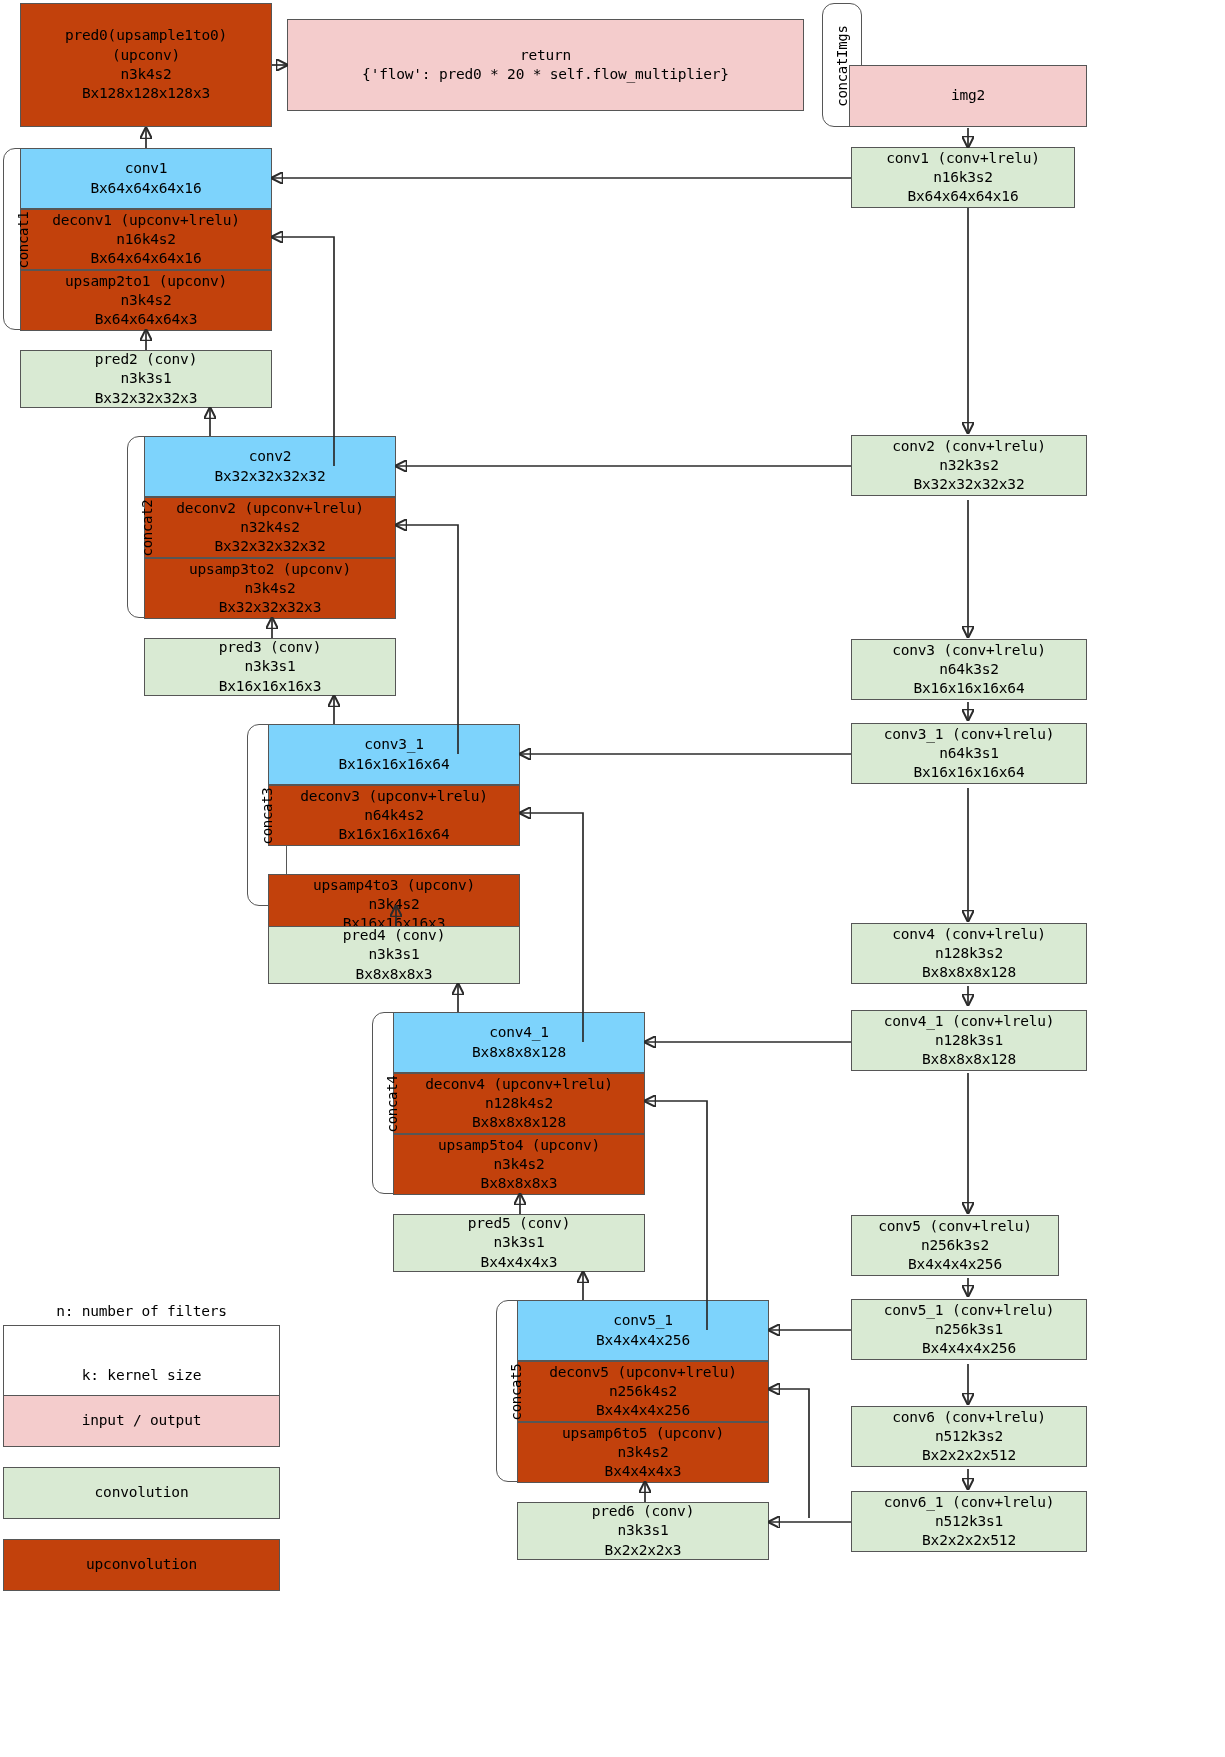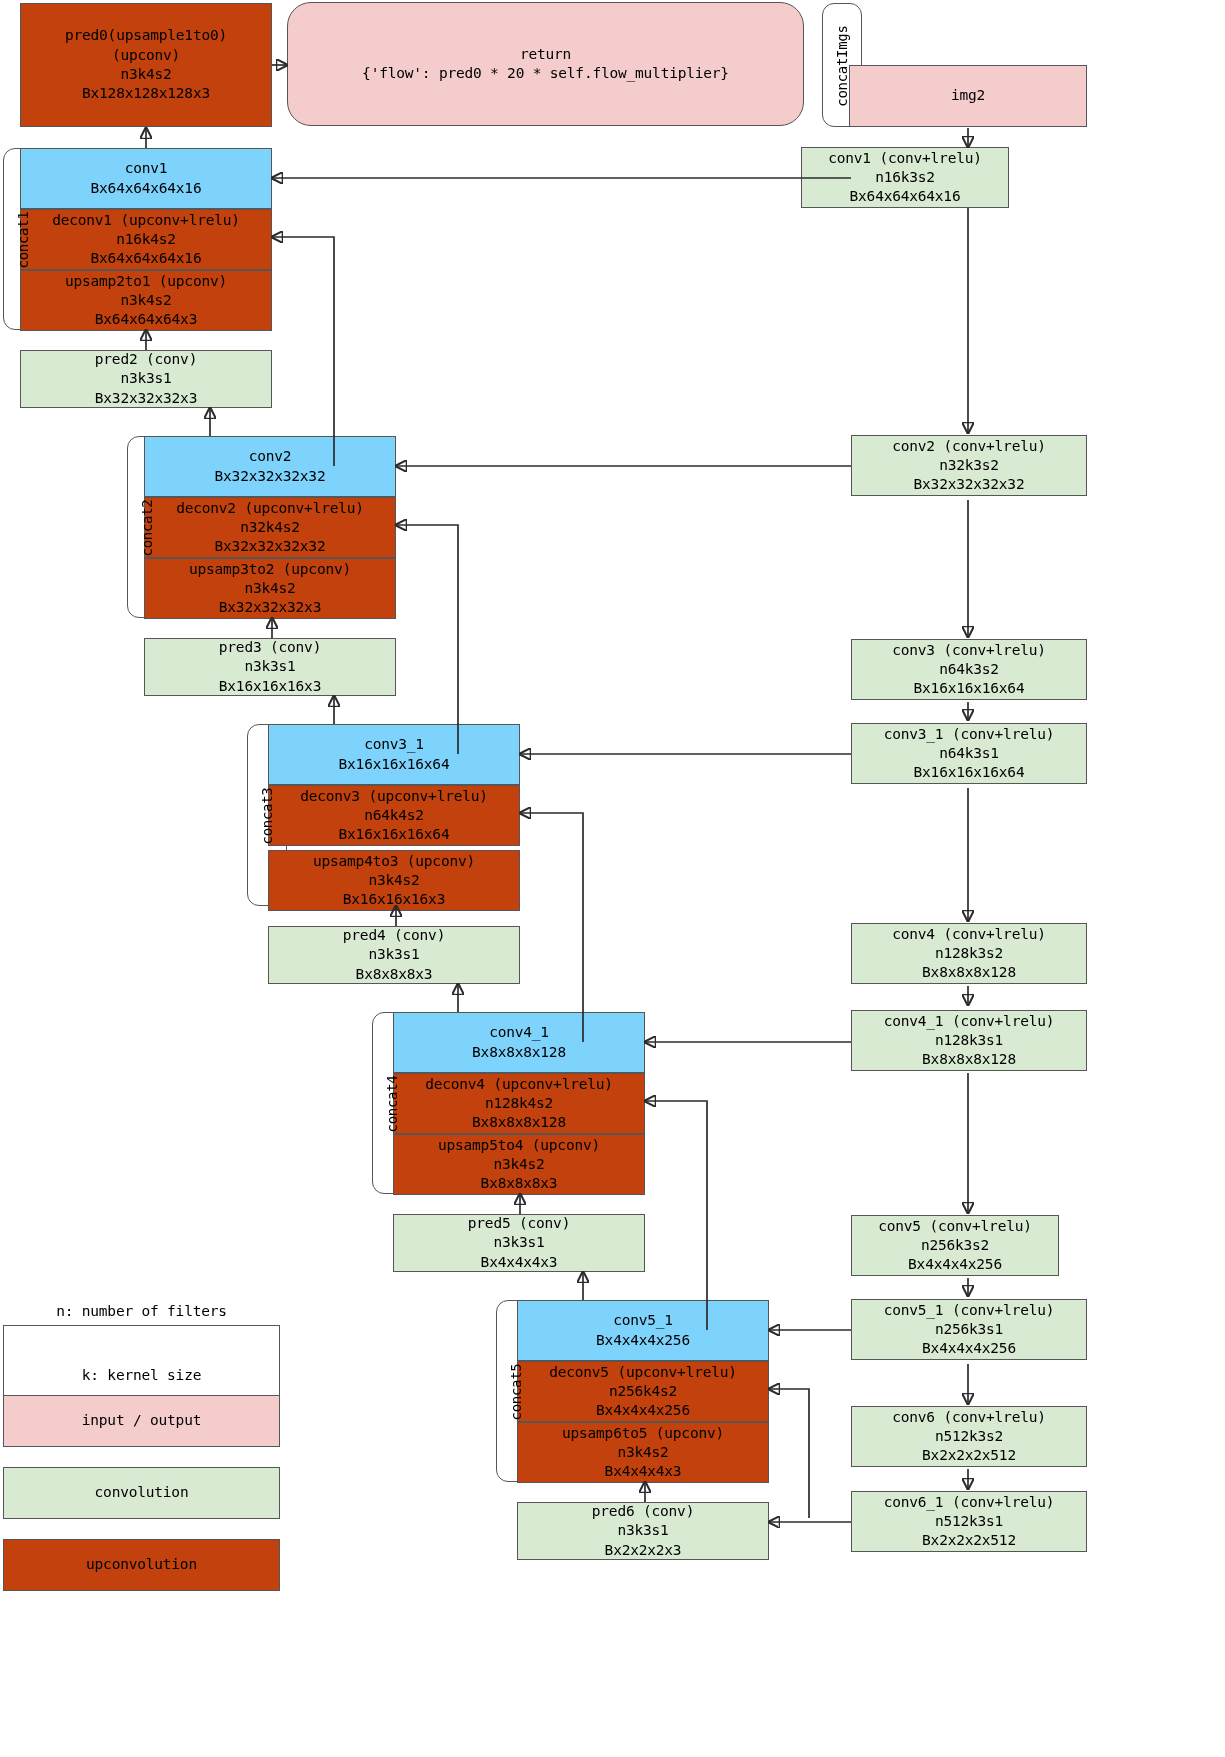--- a/index.html
+++ b/index.html
@@ -132,32 +132,32 @@
     <line x1="583" y1="1300" x2="583" y2="1272" marker-end="url(#ah)"></line>
   </svg>
 
   <div class="node c-upconv" style="left:20px; top:3px; width:252px; height:124px;">
     <span class="ln">pred0(upsample1to0)</span>
     <span class="ln">(upconv)</span>
     <span class="ln">n3k4s2</span>
     <span class="ln">Bx128x128x128x3</span>
   </div>
 
-  <div class="node c-input" style="left:287px; top:2px; width:517px; height:124px;border-radius:24px;">
+  <div class="node c-input" style="left:287px; top:19px; width:517px; height:92px;">
     <span class="ln">return</span>
     <span class="ln">{'flow': pred0 * 20 * self.flow_multiplier}</span>
   </div>
 
   <div class="concat-bracket" style="left:822px; top:3px; width:40px; height:124px;"></div>
   <div class="concat-label" style="left:790px; top:58px; width:104px;">concatImgs</div>
   <div class="node c-input" style="left:849px; top:65px; width:238px; height:62px;">
     <span class="ln">img2</span>
   </div>
 
-  <div class="node c-conv" style="left:801px; top:147px; width:208px; height:61px;">
+  <div class="node c-conv" style="left:851px; top:147px; width:224px; height:61px;">
     <span class="ln">conv1 (conv+lrelu)</span>
     <span class="ln">n16k3s2</span>
     <span class="ln">Bx64x64x64x16</span>
   </div>
   <div class="node c-conv" style="left:851px; top:435px; width:236px; height:61px;">
     <span class="ln">conv2 (conv+lrelu)</span>
     <span class="ln">n32k3s2</span>
     <span class="ln">Bx32x32x32x32</span>
   </div>
   <div class="node c-conv" style="left:851px; top:639px; width:236px; height:61px;">
@@ -251,21 +251,21 @@
   <div class="concat-label" style="left:230px; top:808px; width:74px;">concat3</div>
   <div class="node c-reuse" style="left:268px; top:724px; width:252px; height:61px;">
     <span class="ln">conv3_1</span>
     <span class="ln">Bx16x16x16x64</span>
   </div>
   <div class="node c-upconv" style="left:268px; top:785px; width:252px; height:61px;">
     <span class="ln">deconv3 (upconv+lrelu)</span>
     <span class="ln">n64k4s2</span>
     <span class="ln">Bx16x16x16x64</span>
   </div>
-  <div class="node c-upconv" style="left:268px; top:850px; width:252px; height:61px;">
+  <div class="node c-upconv" style="left:268px; top:874px; width:252px; height:61px;">
     <span class="ln">upsamp4to3 (upconv)</span>
     <span class="ln">n3k4s2</span>
     <span class="ln">Bx16x16x16x3</span>
   </div>
 
   <div class="node c-conv" style="left:268px; top:926px; width:252px; height:58px;">
     <span class="ln">pred4 (conv)</span>
     <span class="ln">n3k3s1</span>
     <span class="ln">Bx8x8x8x3</span>
   </div>

